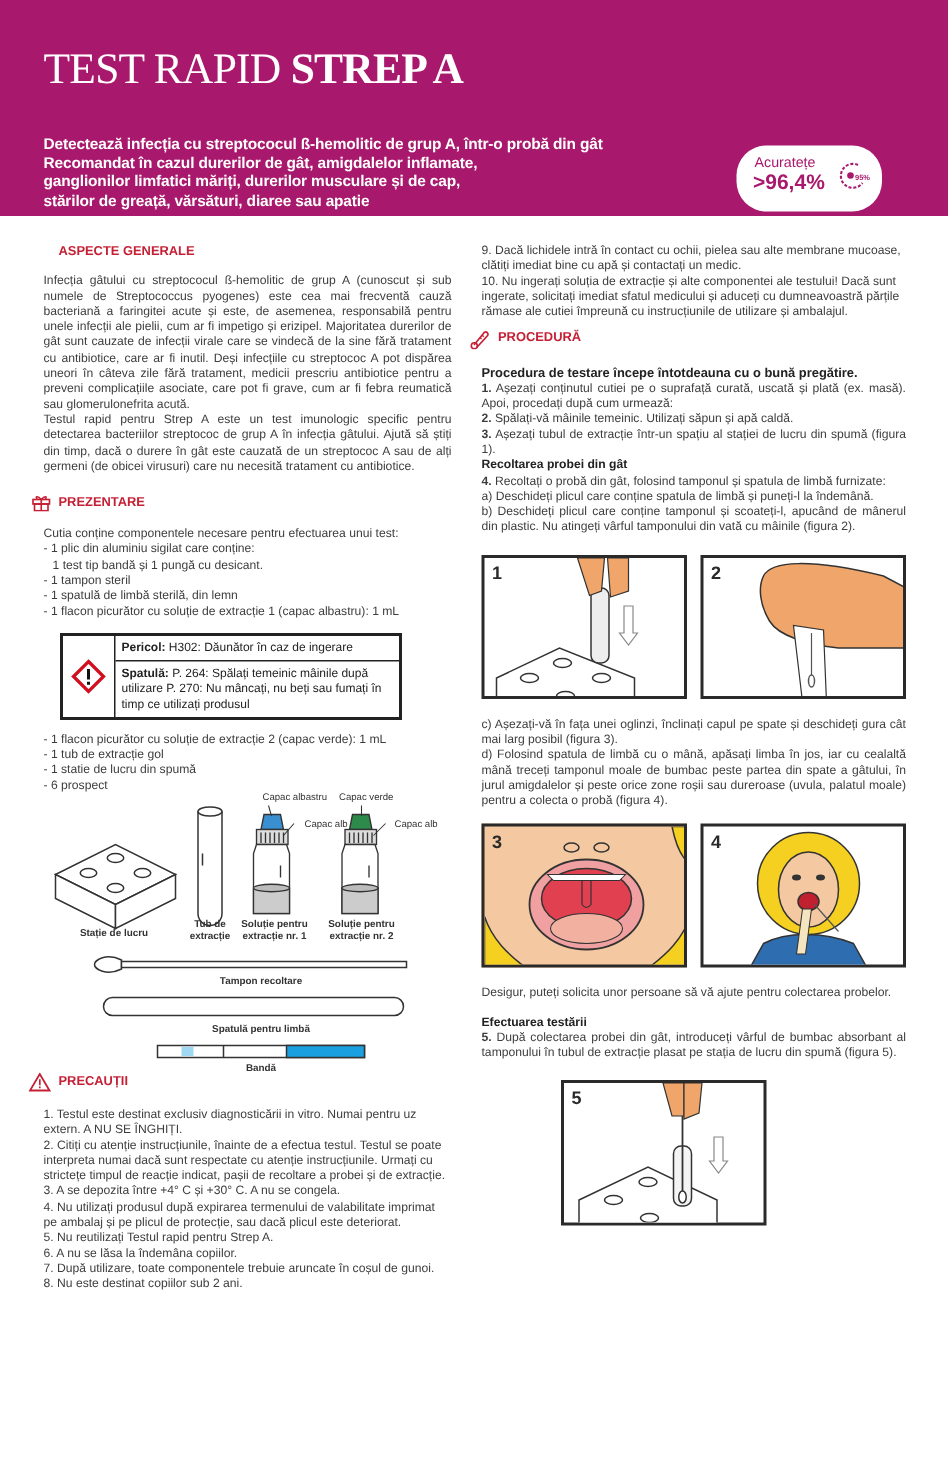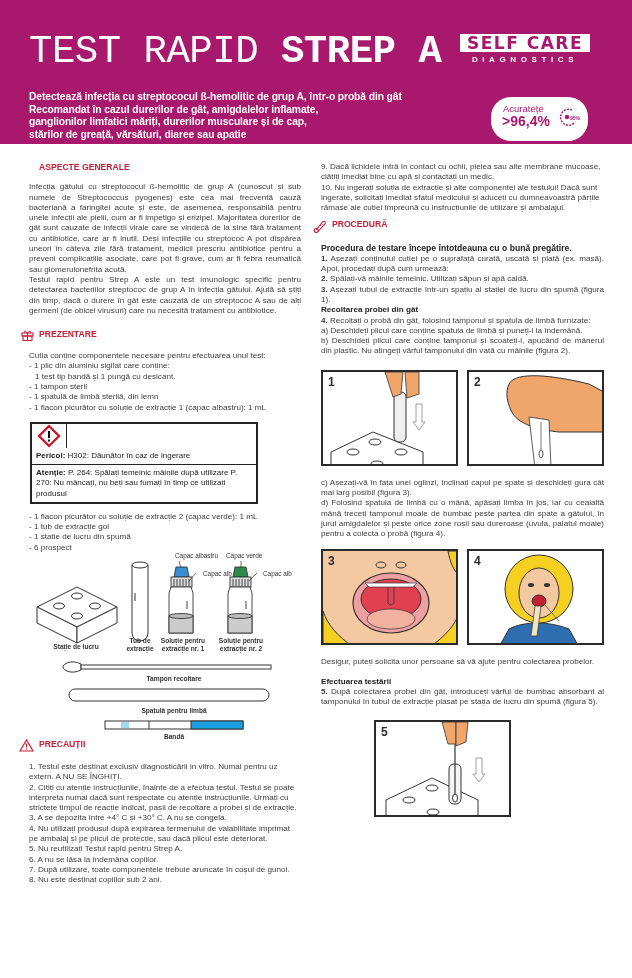--- a/index.html
+++ b/index.html
@@ -1,21 +1,21 @@
 <!DOCTYPE html>
 <html><head>
 <meta charset="utf-8">
 <style>
   * { box-sizing: border-box; margin: 0; padding: 0; }
   html, body { width: 632px; height: 978px; background: #ffffff; overflow: hidden; }
   body { font-family: "Liberation Sans", sans-serif; color: #3a3a3a; position: relative; }
 
   
   .header { position: absolute; left: 0; top: 0; width: 632px; height: 144px; background: #a8186c; color: #fff; }
-  .title { position: absolute; left: 29px; top: 30px; font-size: 39px; letter-spacing: -0.5px; font-family: Liberation Mono, monospace; font-weight: 300; }
+  .title { position: absolute; left: 29px; top: 30px; font-size: 29px; letter-spacing: -0.5px; font-family: Liberation Serif, serif; font-weight: 300; }
   .title b { font-weight: 700; }
   .brand { position: absolute; left: 460px; top: 34px; width: 130px; }
   .brand-top { background: #fff; color: #a8186c; font-weight: 700; font-size: 17px; letter-spacing: 1.5px; text-align: center; height: 18px; line-height: 18px; font-family: "DejaVu Sans", sans-serif; }
   .brand-bot { color: #fff; font-size: 8px; letter-spacing: 4.6px; text-align: center; margin-top: 3px; font-weight: 700; }
   .subtitle { position: absolute; left: 29px; top: 91px; font-size: 10.3px; line-height: 12.6px; font-weight: 700; letter-spacing: -0.1px; }
   .subtitle div { white-space: nowrap; }
   .accuracy { position: absolute; left: 491px; top: 119px; width: 97px; height: 44px; background: #fff; border-radius: 20px; transform: translateY(-1px); }
   .acc-label { position: absolute; left: 12px; top: 6px; color: #a8186c; font-size: 9.5px; }
   .acc-value { position: absolute; left: 11px; top: 16px; color: #a8186c; font-size: 14px; font-weight: 700; }
   .acc-icon { position: absolute; left: 67px; top: 10px; width: 22px; height: 20px; }
@@ -24,45 +24,41 @@
   .col { position: absolute; font-size: 8.1px; line-height: 10.3px; color: #3d3d3d; }
   .col-left { left: 29px; top: 162px; width: 272px; }
   .col-right { left: 321px; top: 162px; width: 283px; }
   .justify { text-align: justify; }
   .sec-title { color: #c52035; font-weight: 700; font-size: 8.6px; display: flex; gap: 5px; }
   .sec-title svg { flex: 0 0 auto; }
   p { margin: 0; }
   .gap-m { height: 10px; }
 
   
-  .hazard { display: flex; border: 2px solid #222; margin: 9px 0 8px 1px; width: 228px; flex-direction: column; }
+  .hazard { display: flex; border: 2px solid #222; margin: 9px 0 8px 11px; width: 228px; }
   .hazard-icon { width: 35px; border-right: 1.5px solid #222; display: flex; align-items: center; justify-content: center; }
   .hazard-text { flex: 1; }
   .hz-row { padding: 3px 4px; font-size: 8px; line-height: 10.2px; color: #222; }
   .hz-row + .hz-row { border-top: 1.5px solid #222; }
 
   
   .components { position: relative; height: 220px; margin-top: 0px; }
   .cap-label { position: absolute; font-size: 6.4px; color: #333; white-space: nowrap; }
   .comp-caption { position: absolute; font-size: 6.6px; font-weight: 700; color: #333; text-align: center; line-height: 8px; }
 
   
   .fig-row { display: flex; gap: 9px; margin-top: 13px; }
   .fig { width: 137px; height: 96px; border: 2.5px solid #2a2a2a; position: relative; overflow: hidden; background: #fff; }
   .fig-num { position: absolute; left: 5px; top: 5px; font-size: 12px; font-weight: 700; color: #2a2a2a; z-index: 2; }
 </style>
 </head>
 <body>
 
 <div class="header">
   <div class="title"><span>TEST RAPID </span><b>STREP A</b></div>
-  <div class="brand">
-    <div class="brand-top">SELF CARE</div>
-    <div class="brand-bot">DIAGNOSTICS</div>
-  </div>
   <div class="subtitle">
     <div>Detectează infecția cu streptococul ß-hemolitic de grup A, într-o probă din gât</div>
     <div>Recomandat în cazul durerilor de gât, amigdalelor inflamate,</div>
     <div>ganglionilor limfatici măriți, durerilor musculare și de cap,</div>
     <div>stărilor de greață, vărsături, diaree sau apatie</div>
   </div>
   <div class="accuracy" style="top:98px;">
     <div class="acc-label">Acuratețe</div>
     <div class="acc-value">&gt;96,4%</div>
     <svg class="acc-icon" viewBox="0 0 22 20">
@@ -102,21 +98,21 @@
   <div class="hazard">
     <div class="hazard-icon">
       <svg width="24" height="24" viewBox="0 0 24 24">
         <path d="M12 2 L22 12 L12 22 L2 12 Z" fill="#fff" stroke="#d0101e" stroke-width="2.2"></path>
         <rect x="11" y="7" width="2" height="7" fill="#111"></rect>
         <rect x="11" y="15.5" width="2" height="2" fill="#111"></rect>
       </svg>
     </div>
     <div class="hazard-text">
       <div class="hz-row"><b>Pericol:</b><span> H302: Dăunător în caz de ingerare</span></div>
-      <div class="hz-row"><b>Atenție:</b><span> P. 264: Spălați temeinic mâinile după utilizare P. 270: Nu mâncați, nu beți sau fumați în timp ce utilizați produsul</span></div>
+      <div class="hz-row"><b>Spatulă:</b><span> P. 264: Spălați temeinic mâinile după utilizare P. 270: Nu mâncați, nu beți sau fumați în timp ce utilizați produsul</span></div>
     </div>
   </div>
 
   <p>- 1 flacon picurător cu soluție de extracție 2 (capac verde): 1 mL</p>
   <p>- 1 tub de extracție gol</p>
   <p>- 1 statie de lucru din spumă</p>
   <p>- 6 prospect</p>
 
   <div class="components" style="margin-top:-30px;">
     <span class="cap-label" style="left:146px; top:28px;">Capac albastru</span>

